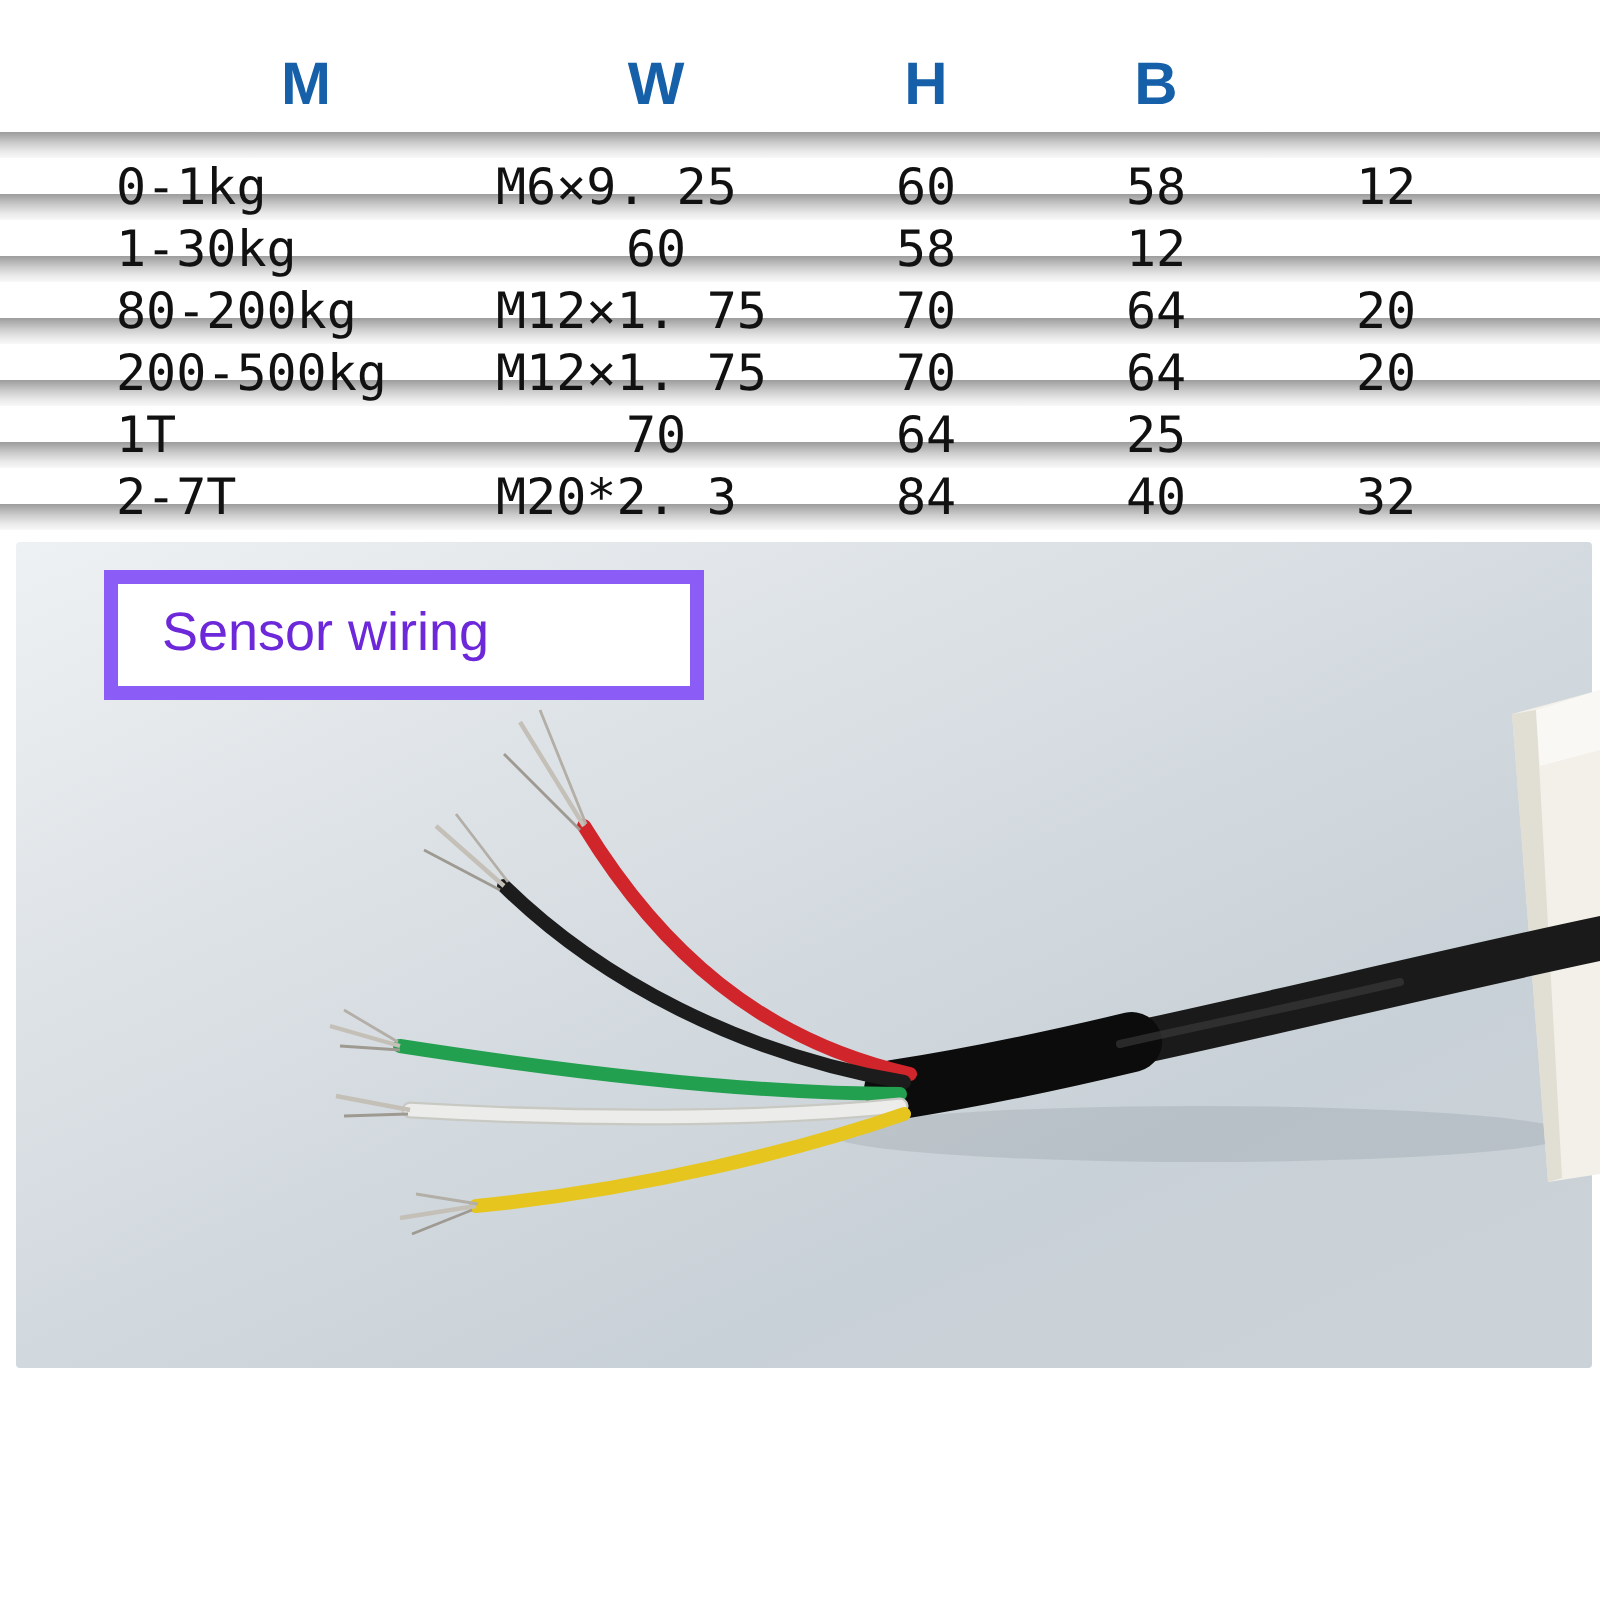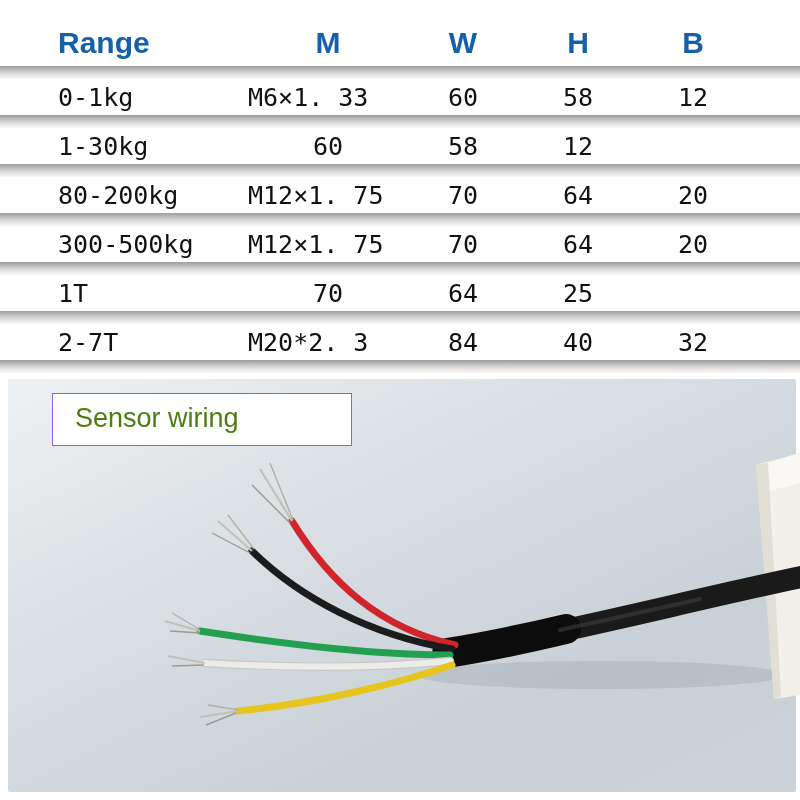--- a/index.html
+++ b/index.html
@@ -6,21 +6,21 @@
   html,body { width:800px; height:800px; background:#ffffff; overflow:hidden;
               font-family:"Liberation Sans", sans-serif; }
 
   
   .spec-table { padding-top:20px; width:800px; }
   .trow {
     display:grid;
     grid-template-columns:190px 160px 110px 120px 110px;
     padding-left:58px;
     align-items:center;
-    height:36px;
+    height:18px;
     font-family:"DejaVu Sans Mono", monospace;
     font-size:25px;
     color:#111;
   }
   .trow.thead {
     height:46px;
     font-family:"Liberation Sans", sans-serif;
     font-weight:bold;
     font-size:30px;
     color:#1560a8;
@@ -38,49 +38,48 @@
   .wiring-section { position:relative; width:800px; height:427px; background:#ffffff; }
   .photo {
     position:absolute; left:8px; right:4px; top:6px; bottom:8px;
     background:linear-gradient(155deg,#eef1f3 0%,#dde2e6 30%,#c8d1d7 72%,#ccd3d8 100%);
     border-radius:2px;
   }
   .photo-svg { position:absolute; left:0; top:0; width:800px; height:427px; }
   .label-box {
     position:absolute; left:52px; top:20px;
     background:#ffffff;
-    border:1px solid #8b5cf6;
+    border:7px solid #8b5cf6;
     padding:9px 34px 11px 22px;
     font-size:27px;
-    color:#4d7c0f;
+    color:#6d28d9;
     min-width:300px;
   }
   .caption {
     position:absolute; left:283px; top:354px;
     font-size:22px;
     color:#17406a;
   }
 </style>
 </head>
 <body>
 
 <div class="spec-table">
 
   <div class="trow thead">
-    <div class="c-range">Range</div>
     <div class="c-m">M</div>
     <div class="c-w">W</div>
     <div class="c-h">H</div>
     <div class="c-b">B</div>
   </div>
   <div class="band"></div>
 
   <div class="trow">
     <div class="c-range">0-1kg</div>
-    <div class="c-m">M6×1. 33</div>
+    <div class="c-m">M6×9. 25</div>
     <div class="c-w">60</div>
     <div class="c-h">58</div>
     <div class="c-b">12</div>
   </div>
   <div class="band"></div>
 
   <div class="trow">
     <div class="c-range">1-30kg</div>
     <div class="c-w">60</div>
     <div class="c-h">58</div>
@@ -91,21 +90,21 @@
   <div class="trow">
     <div class="c-range">80-200kg</div>
     <div class="c-m">M12×1. 75</div>
     <div class="c-w">70</div>
     <div class="c-h">64</div>
     <div class="c-b">20</div>
   </div>
   <div class="band"></div>
 
   <div class="trow">
-    <div class="c-range">300-500kg</div>
+    <div class="c-range">200-500kg</div>
     <div class="c-m">M12×1. 75</div>
     <div class="c-w">70</div>
     <div class="c-h">64</div>
     <div class="c-b">20</div>
   </div>
   <div class="band"></div>
 
   <div class="trow">
     <div class="c-range">1T</div>
     <div class="c-w">70</div>

